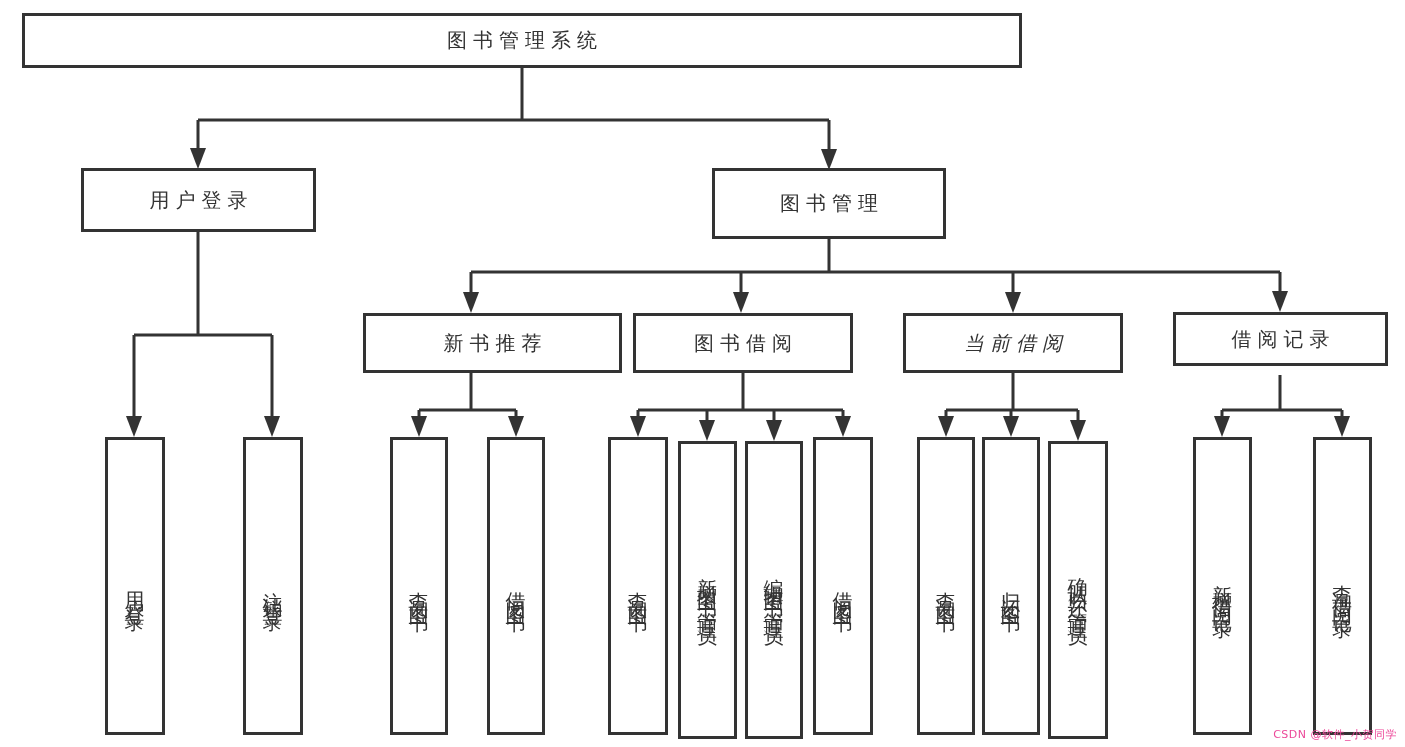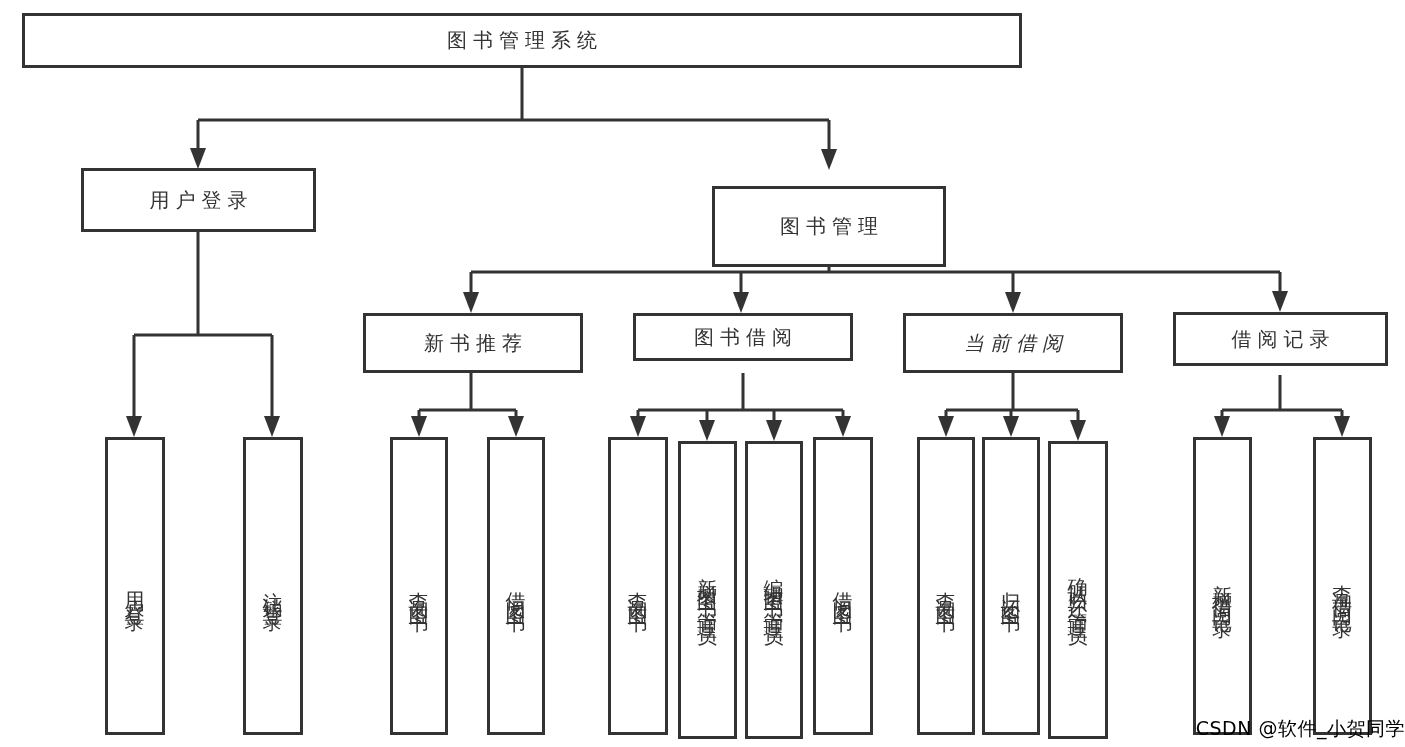--- a/index.html
+++ b/index.html
@@ -31,23 +31,23 @@
   .node.v span {
     writing-mode:vertical-rl;
     text-orientation:mixed;
     font-size:20px;
     letter-spacing:7px;
     margin-bottom:-7px;
     line-height:1;
   }
   .watermark {
     position:absolute;
-    right:0; bottom:5px;
-    font-size:19px;
-    color:#000000;
+    right:8px; bottom:5px;
+    font-size:11px;
+    color:#ec4899;
     letter-spacing:0.5px;
     z-index:2;
     white-space:nowrap;
   }
 </style>
 </head>
 <body>
 
 <div class="canvas">
 
@@ -83,28 +83,28 @@
     </g>
   </svg>
 
   <div class="node h" style="left:22px; top:13px; width:1000px; height:55px;">
     <span>图书管理系统</span>
   </div>
 
   <div class="node h" style="left:81px; top:168px; width:235px; height:64px;">
     <span>用户登录</span>
   </div>
-  <div class="node h" style="left:712px; top:186px; width:234px; height:81px;">
+  <div class="node h" style="left:712px; top:168px; width:234px; height:71px;">
     <span>图书管理</span>
   </div>
 
-  <div class="node h" style="left:363px; top:313px; width:220px; height:60px;">
+  <div class="node h" style="left:363px; top:313px; width:259px; height:60px;">
     <span>新书推荐</span>
   </div>
-  <div class="node h" style="left:633px; top:313px; width:220px; height:48px;">
+  <div class="node h" style="left:633px; top:313px; width:220px; height:60px;">
     <span>图书借阅</span>
   </div>
   <div class="node h" style="left:903px; top:313px; width:220px; height:60px;font-style:italic;">
     <span>当前借阅</span>
   </div>
   <div class="node h" style="left:1173px; top:312px; width:215px; height:54px;">
     <span>借阅记录</span>
   </div>
 
   <div class="node v" style="left:105px; top:437px; width:60px; height:298px;">

